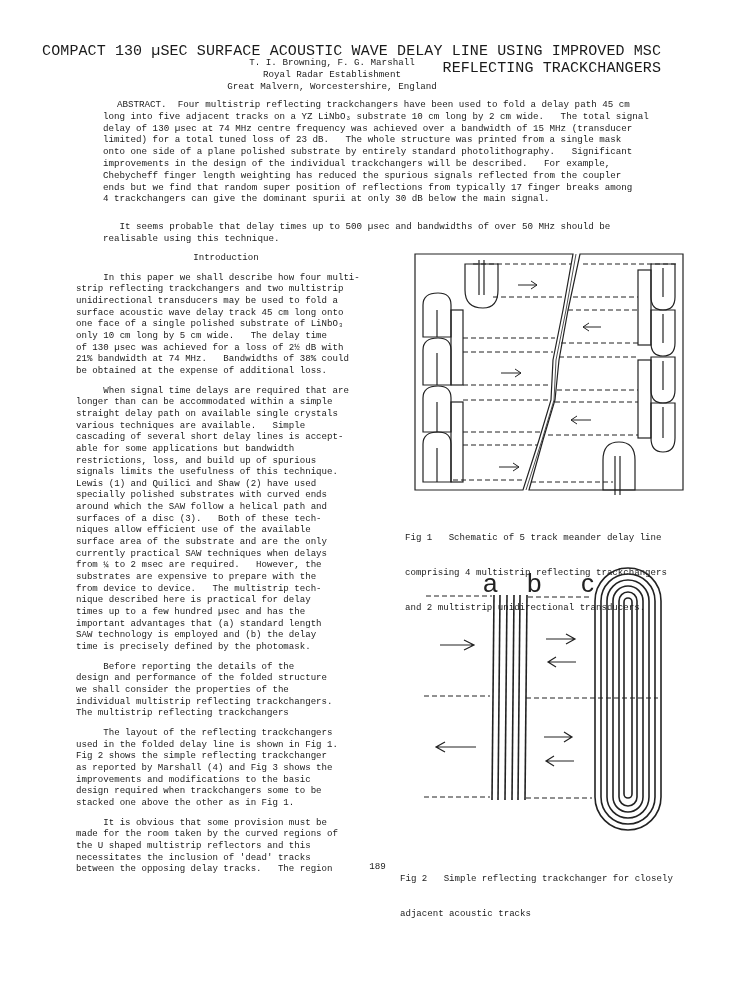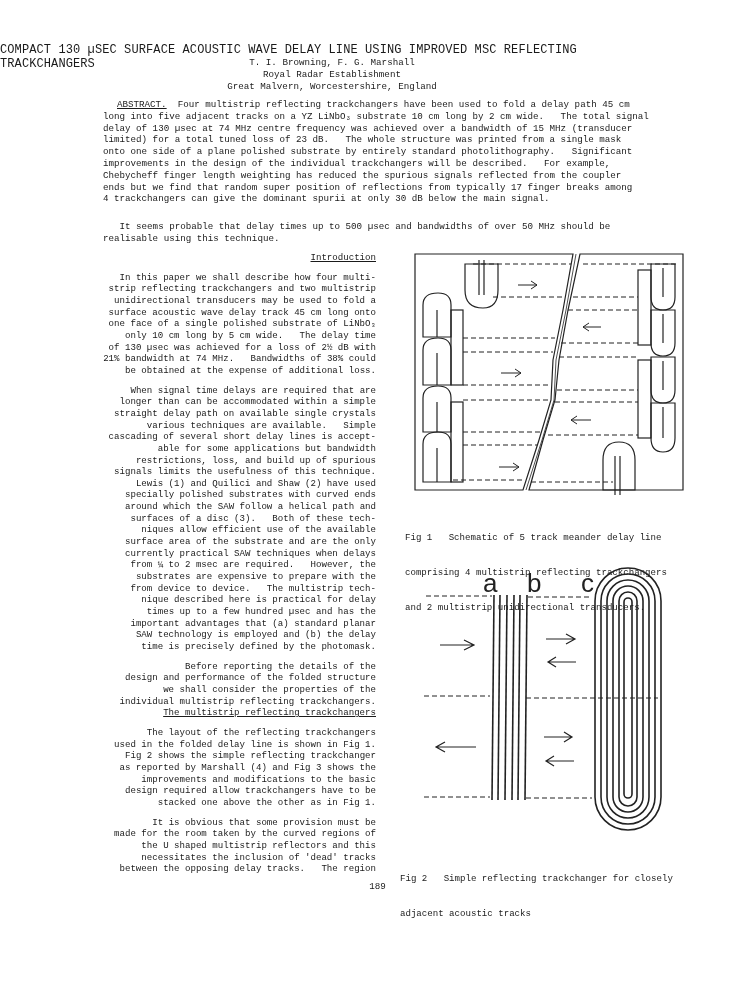--- a/index.html
+++ b/index.html
@@ -1,30 +1,30 @@
 <!DOCTYPE html>
 <html><head>
 <meta charset="utf-8">
 <style>
   html, body { margin: 0; padding: 0; background: #ffffff; }
   body { width: 755px; height: 1000px; position: relative; overflow: hidden;
          font-family: "Liberation Mono", "DejaVu Sans Mono", monospace; color: #1a1a1a; }
   .abs { position: absolute; }
-  .title { top: 43px; left: 0; width: 661px; text-align: left; font-size: 12px; letter-spacing: 0.1px; }
+  .title { top: 43px; left: 0; width: 661px; text-align: right; font-size: 15px; letter-spacing: 0.1px; }
   .authors { left: 0; width: 664px; text-align: center; font-size: 9.2px; }
   .abstract { left: 103px; width: 560px; top: 99px; font-size: 9.2px; line-height: 11.8px; }
   .abstract p { margin: 0; white-space: pre; }
   .abstract .para2 { margin-top: 16px; }
-  .u { text-decoration: underline; }
+  .u { }
   .col { left: 76px; width: 300px; font-size: 9.1px; line-height: 11.65px; }
-  .col p { margin: 0; white-space: pre; text-align: right; }
+  .col p { margin: 0; white-space: pre; }
   .heading { text-align: center; margin: 0; }
   .gap { height: 8px; }
   .caption { font-size: 9.1px; line-height: 11.6px; white-space: pre; }
-  .pagenum { left: 0; width: 755px; text-align: center; top: 881px; font-size: 9.2px; }
+  .pagenum { left: 0; width: 755px; text-align: center; top: 861px; font-size: 9.2px; }
   svg text { font-family: "Liberation Sans", "DejaVu Sans", sans-serif; }
 </style>
 </head>
 <body>
 
 <div class="abs title">COMPACT 130 µSEC SURFACE ACOUSTIC WAVE DELAY LINE USING IMPROVED MSC REFLECTING TRACKCHANGERS</div>
 <div class="abs authors" style="top:57px">T. I. Browning, F. G. Marshall</div>
 <div class="abs authors" style="top:69px">Royal Radar Establishment</div>
 <div class="abs authors" style="top:81px">Great Malvern, Worcestershire, England</div>
 
@@ -68,36 +68,36 @@
   <p>around which the SAW follow a helical path and</p>
   <p>surfaces of a disc (3).   Both of these tech-</p>
   <p>niques allow efficient use of the available</p>
   <p>surface area of the substrate and are the only</p>
   <p>currently practical SAW techniques when delays</p>
   <p>from ¼ to 2 msec are required.   However, the</p>
   <p>substrates are expensive to prepare with the</p>
   <p>from device to device.   The multistrip tech-</p>
   <p>nique described here is practical for delay</p>
   <p>times up to a few hundred µsec and has the</p>
-  <p>important advantages that (a) standard planar</p>
+  <p>important advantages that (a) standard length</p>
   <p>SAW technology is employed and (b) the delay</p>
   <p>time is precisely defined by the photomask.</p>
   <div class="gap"></div>
   <p>     Before reporting the details of the</p>
   <p>design and performance of the folded structure</p>
   <p>we shall consider the properties of the</p>
   <p>individual multistrip reflecting trackchangers.</p>
   <p><span class="u">The multistrip reflecting trackchangers</span></p>
   <div class="gap"></div>
   <p>     The layout of the reflecting trackchangers</p>
   <p>used in the folded delay line is shown in Fig 1.</p>
   <p>Fig 2 shows the simple reflecting trackchanger</p>
   <p>as reported by Marshall (4) and Fig 3 shows the</p>
   <p>improvements and modifications to the basic</p>
-  <p>design required allow trackchangers have to be</p>
+  <p>design required when trackchangers some to be</p>
   <p>stacked one above the other as in Fig 1.</p>
   <div class="gap"></div>
   <p>     It is obvious that some provision must be</p>
   <p>made for the room taken by the curved regions of</p>
   <p>the U shaped multistrip reflectors and this</p>
   <p>necessitates the inclusion of 'dead' tracks</p>
   <p>between the opposing delay tracks.   The region</p>
 </div>
 
 <svg class="abs" style="left:413px; top:250px" width="275" height="250" viewBox="0 0 275 250">

